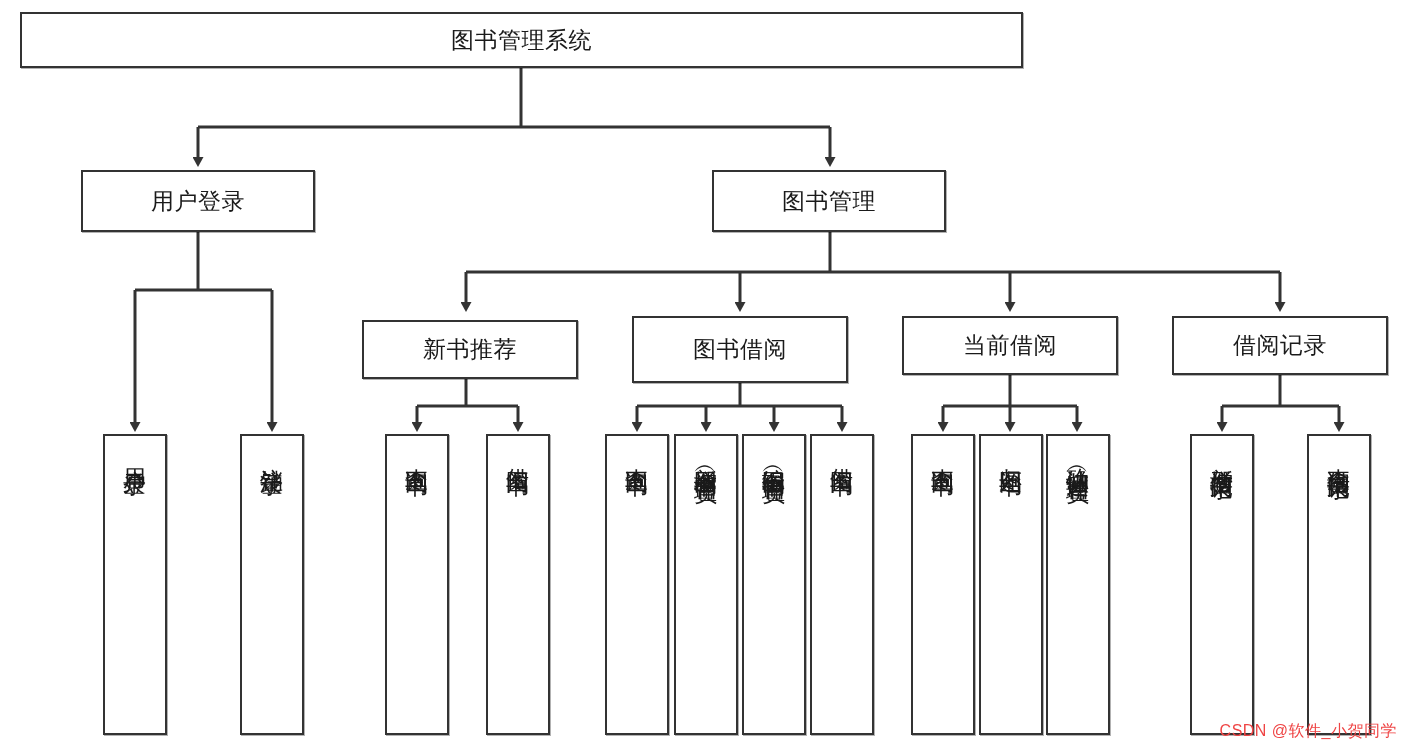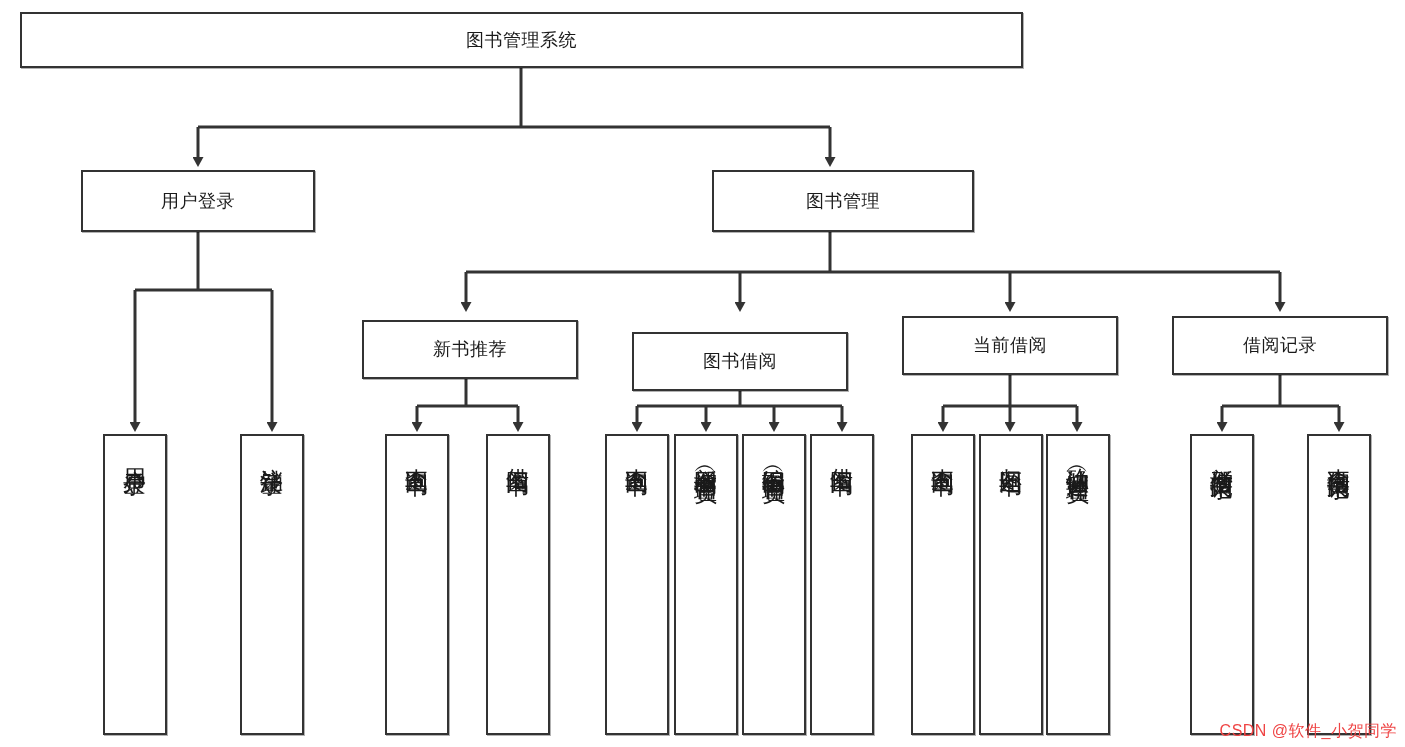--- a/index.html
+++ b/index.html
@@ -37,21 +37,21 @@
     justify-content: center;
     text-align: center;
     box-shadow: 1px 1px 0 rgba(0,0,0,0.30);
   }
   .node .lbl {
     display: block;
     line-height: 1.16;
     letter-spacing: 0.5px;
   }
   .node.horizontal .lbl {
-    font-size: 18px;
+    font-size: 23px;
     white-space: nowrap;
   }
   .node.vertical {
     align-items: flex-start;
     padding-top: 14px;
   }
   .node.vertical .lbl {
     writing-mode: vertical-rl;
     text-orientation: upright;
     font-size: 23px;
@@ -125,28 +125,28 @@
     </g>
   </svg>
 
   <div class="node horizontal" style="left:20px; top:12px; width:1003px; height:56px;">
     <span class="lbl">图书管理系统</span>
   </div>
 
   <div class="node horizontal" style="left:81px; top:170px; width:234px; height:62px;">
     <span class="lbl">用户登录</span>
   </div>
-  <div class="node horizontal" style="left:712px; top:170px; width:262px; height:62px;">
+  <div class="node horizontal" style="left:712px; top:170px; width:234px; height:62px;">
     <span class="lbl">图书管理</span>
   </div>
 
   <div class="node horizontal" style="left:362px; top:320px; width:216px; height:59px;">
     <span class="lbl">新书推荐</span>
   </div>
-  <div class="node horizontal" style="left:632px; top:316px; width:216px; height:59px;margin-top:16px;">
+  <div class="node horizontal" style="left:632px; top:316px; width:216px; height:67px;">
     <span class="lbl">图书借阅</span>
   </div>
   <div class="node horizontal" style="left:902px; top:316px; width:216px; height:59px;">
     <span class="lbl">当前借阅</span>
   </div>
   <div class="node horizontal" style="left:1172px; top:316px; width:216px; height:59px;">
     <span class="lbl">借阅记录</span>
   </div>
 
   <div class="node vertical" style="left:103px; top:434px; width:64px; height:301px;">

